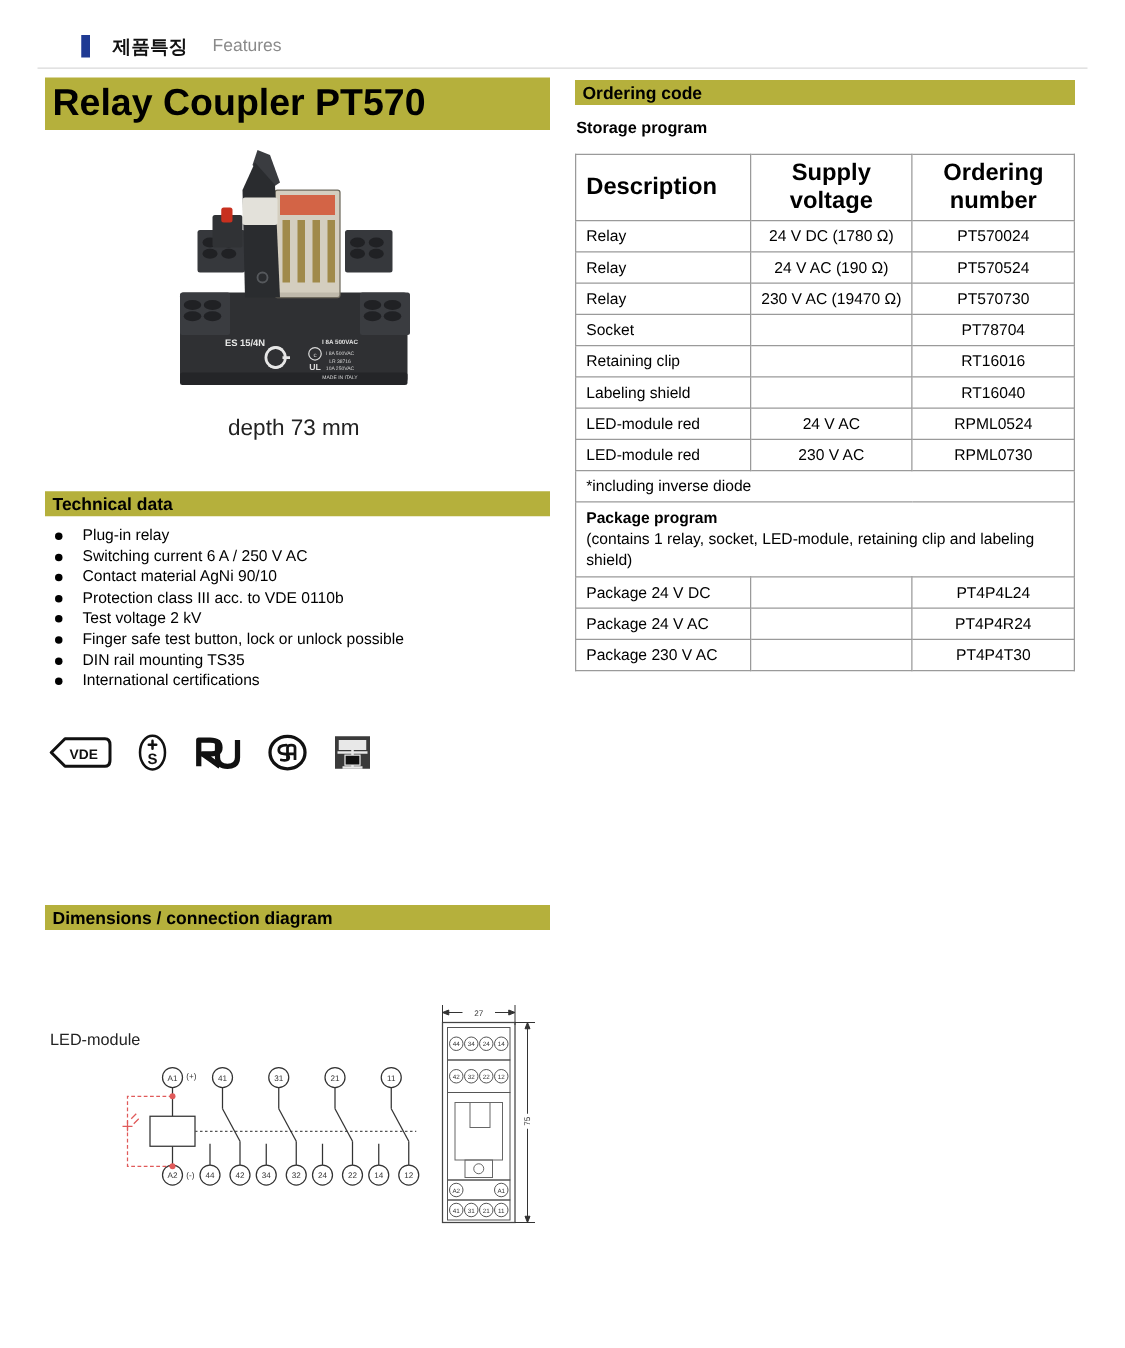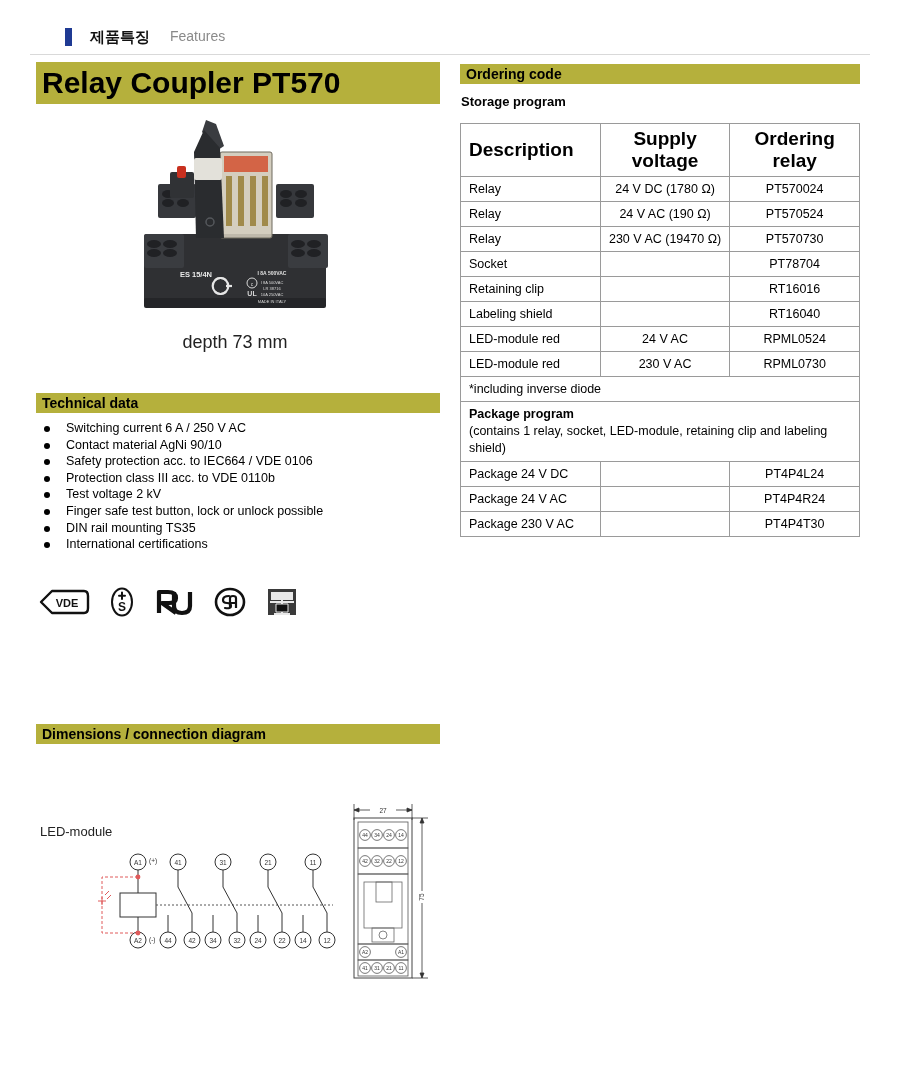--- a/index.html
+++ b/index.html
@@ -236,21 +236,21 @@
 <div class="photo-caption">depth 73 mm</div>
 
 <div class="banner banner-ordering">Ordering code</div>
 <div class="storage-label">Storage program</div>
 
 <table class="order-table">
   <thead>
     <tr>
       <th class="col-desc">Description</th>
       <th class="col-volt">Supply voltage</th>
-      <th class="col-order">Ordering relay</th>
+      <th class="col-order">Ordering number</th>
     </tr>
   </thead>
   <tbody>
     <tr>
       <td class="col-desc">Relay</td>
       <td class="col-volt">24 V DC (1780 Ω)</td>
       <td class="col-order">PT570024</td>
     </tr>
     <tr>
       <td class="col-desc">Relay</td>
@@ -309,23 +309,23 @@
     <tr>
       <td class="col-desc">Package 230 V AC</td>
       <td class="col-volt"></td>
       <td class="col-order">PT4P4T30</td>
     </tr>
   </tbody>
 </table>
 
 <div class="banner banner-techdata">Technical data</div>
 <ul class="tech-list">
+  <li>Plug-in relay</li>
   <li>Switching current 6 A / 250 V AC</li>
   <li>Contact material AgNi 90/10</li>
-  <li>Safety protection acc. to IEC664 / VDE 0106</li>
   <li>Protection class III acc. to VDE 0110b</li>
   <li>Test voltage 2 kV</li>
   <li>Finger safe test button, lock or unlock possible</li>
   <li>DIN rail mounting TS35</li>
   <li>International certifications</li>
 </ul>
 
 <div class="certs">
   <span class="cert">
     <svg width="52" height="28" viewBox="0 0 52 28" xmlns="http://www.w3.org/2000/svg">

